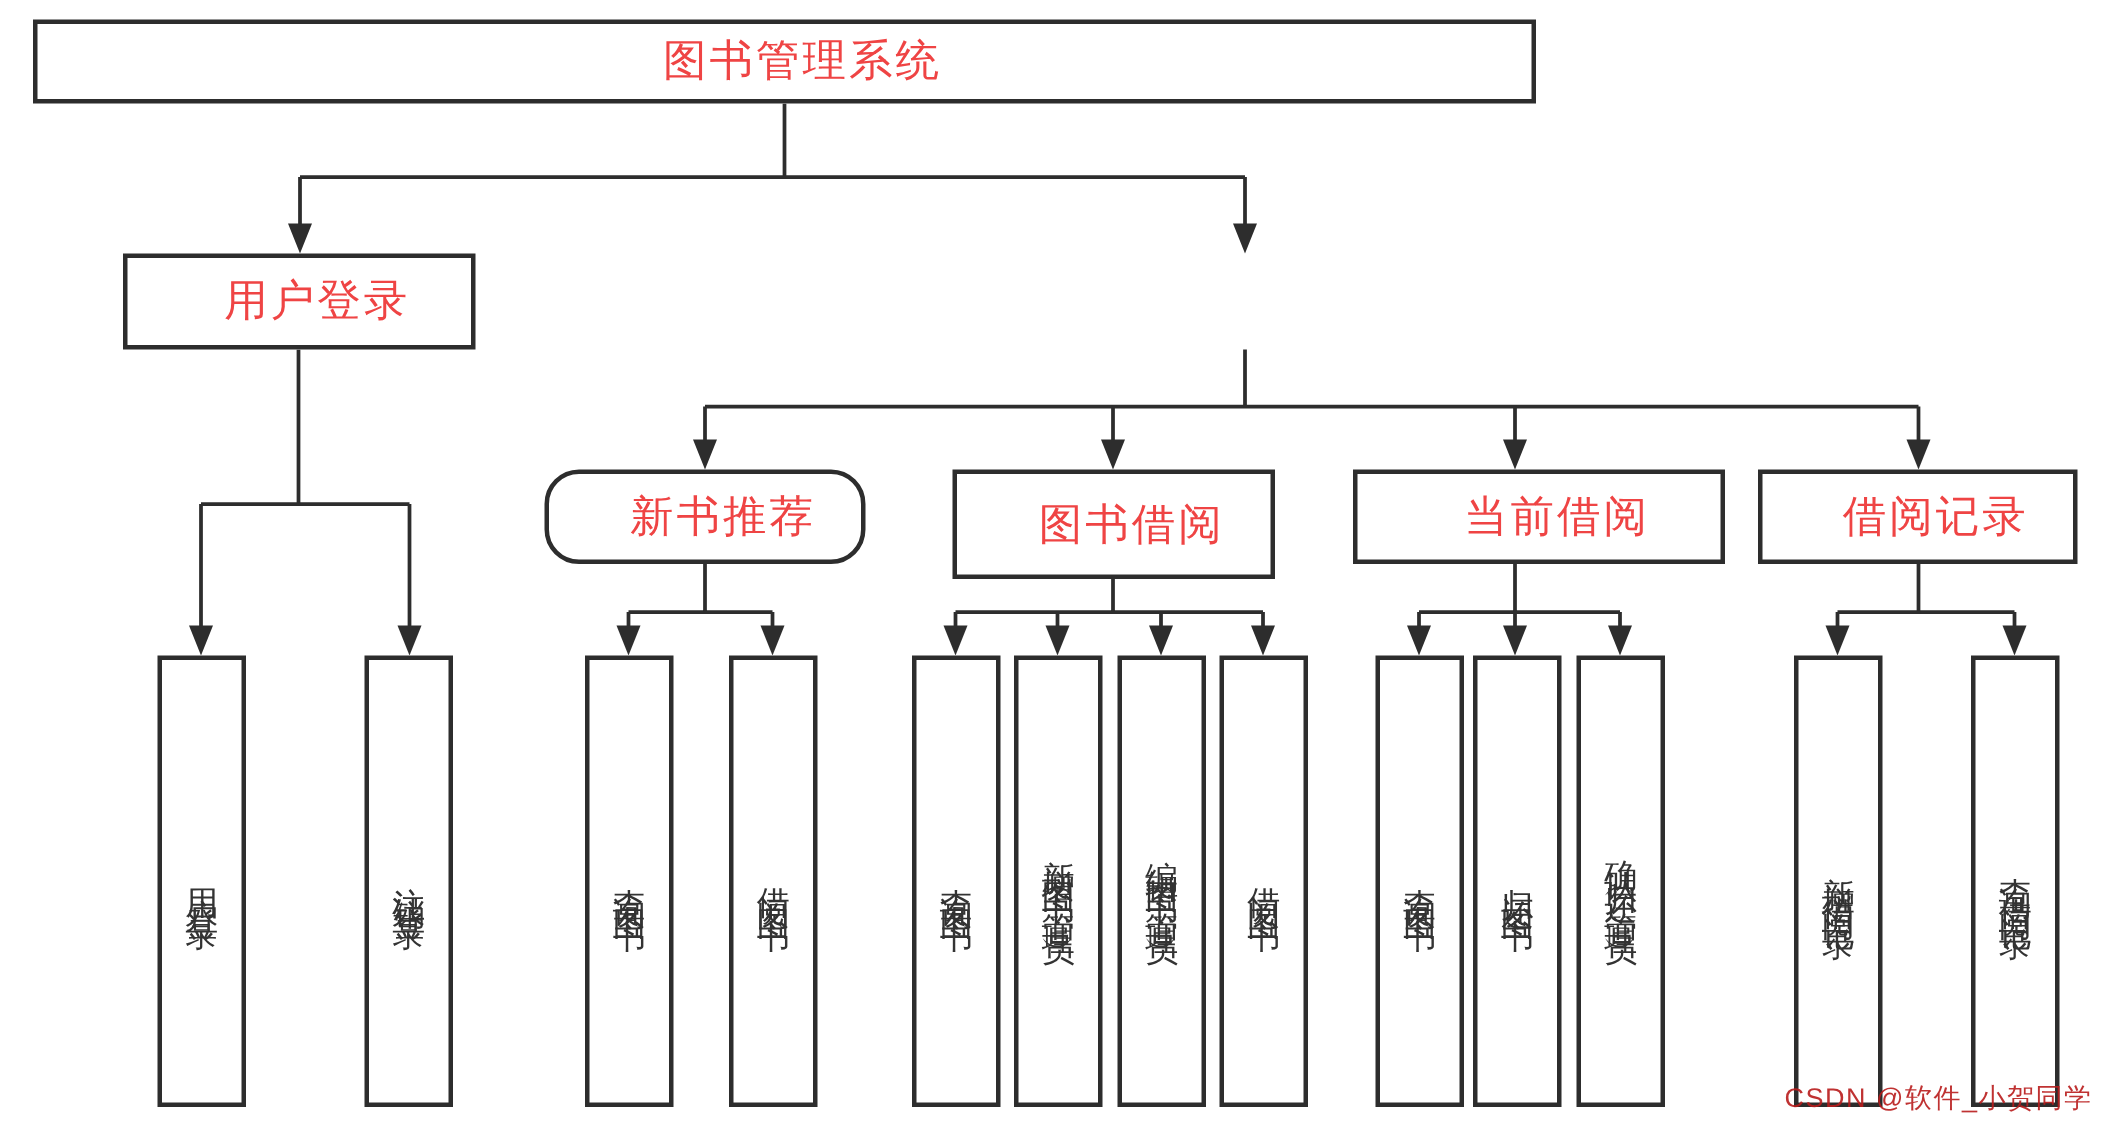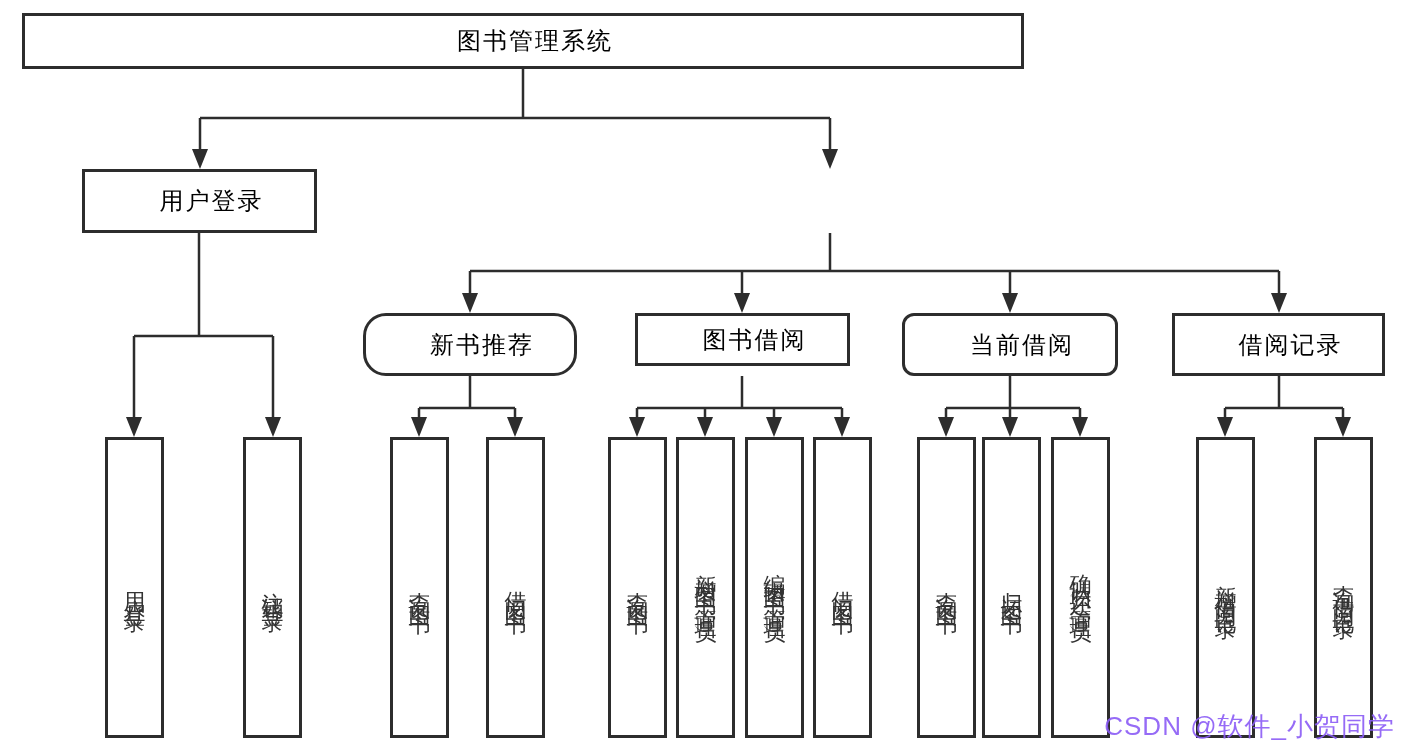--- a/index.html
+++ b/index.html
@@ -23,22 +23,22 @@
     height: 747px;
   }
   .box {
     position: absolute;
     box-sizing: border-box;
     border: 3px solid #2d2d2d;
     background: #ffffff;
     display: flex;
     align-items: center;
     justify-content: center;
-    color: #000000;
-    font-size: 24px;
+    color: #ef4444;
+    font-size: 29px;
     letter-spacing: 2px;
     white-space: nowrap;
     padding-left: 24px;
   }
   .vbox {
     position: absolute;
     box-sizing: border-box;
     border: 3px solid #2d2d2d;
     background: #ffffff;
     width: 59px;
@@ -53,22 +53,22 @@
   .vbox .vtext {
     writing-mode: vertical-rl;
     text-orientation: mixed;
     letter-spacing: 7px;
     line-height: 1;
   }
   #watermark {
     position: absolute;
     right: 10px;
     bottom: 3px;
-    font-size: 26px;
-    color: #8b5cf6;
+    font-size: 18px;
+    color: #b91c1c;
     letter-spacing: 1px;
     z-index: 5;
     opacity: 0.9;
   }
 </style>
 </head>
 <body>
 
 <div id="canvas">
 
@@ -108,24 +108,24 @@
     <span>图书管理系统</span>
   </div>
 
   <div class="box" style="left:82px; top:169px; width:235px; height:64px;">
     <span>用户登录</span>
   </div>
 
   <div class="box" style="left:363px; top:313px; width:214px; height:63px;border-radius:23px;">
     <span>新书推荐</span>
   </div>
-  <div class="box" style="left:635px; top:313px; width:215px; height:53px;">
+  <div class="box" style="left:635px; top:313px; width:215px; height:73px;">
     <span>图书借阅</span>
   </div>
-  <div class="box" style="left:902px; top:313px; width:216px; height:63px;border-radius:12px;">
+  <div class="box" style="left:902px; top:313px; width:248px; height:63px;">
     <span>当前借阅</span>
   </div>
   <div class="box" style="left:1172px; top:313px; width:213px; height:63px;">
     <span>借阅记录</span>
   </div>
 
   <div class="vbox" style="left:105px;">
     <span class="vtext">用户登录</span>
   </div>
   <div class="vbox" style="left:243px;">

